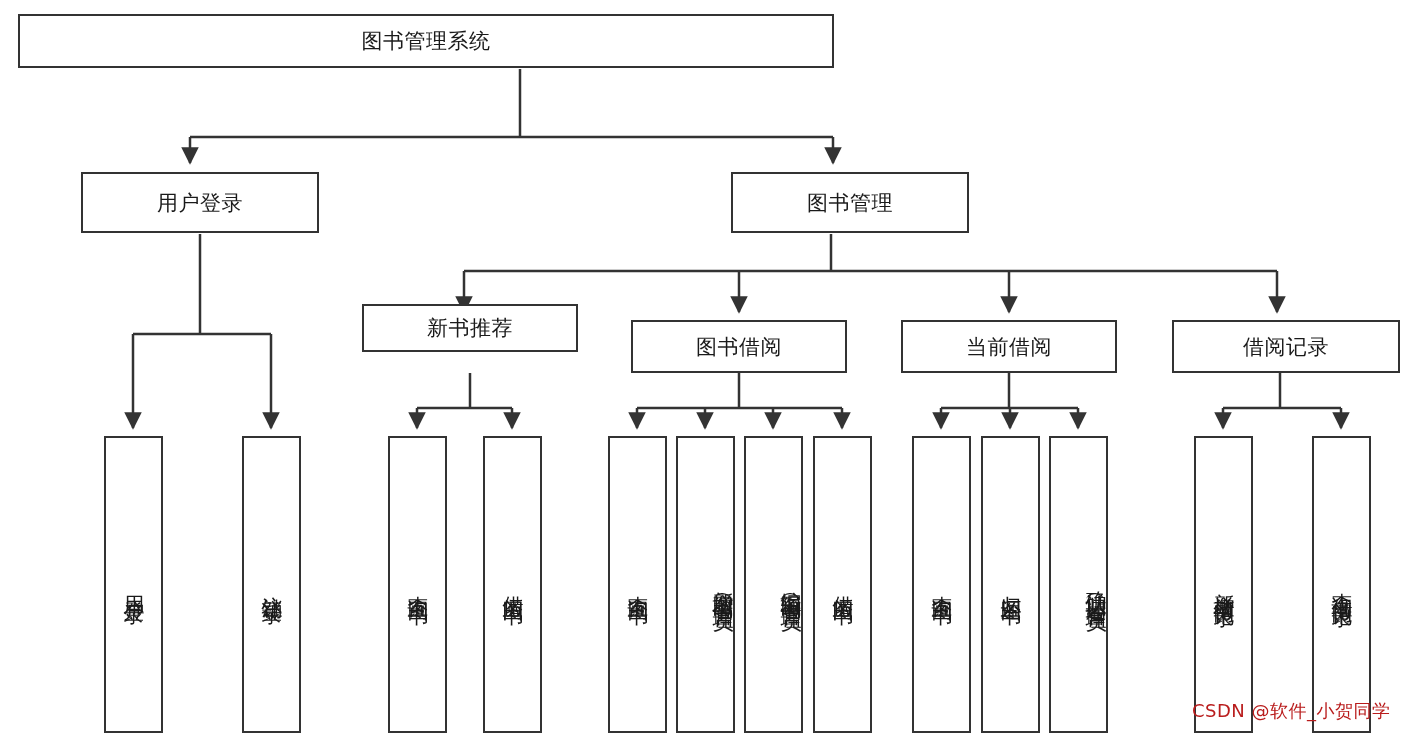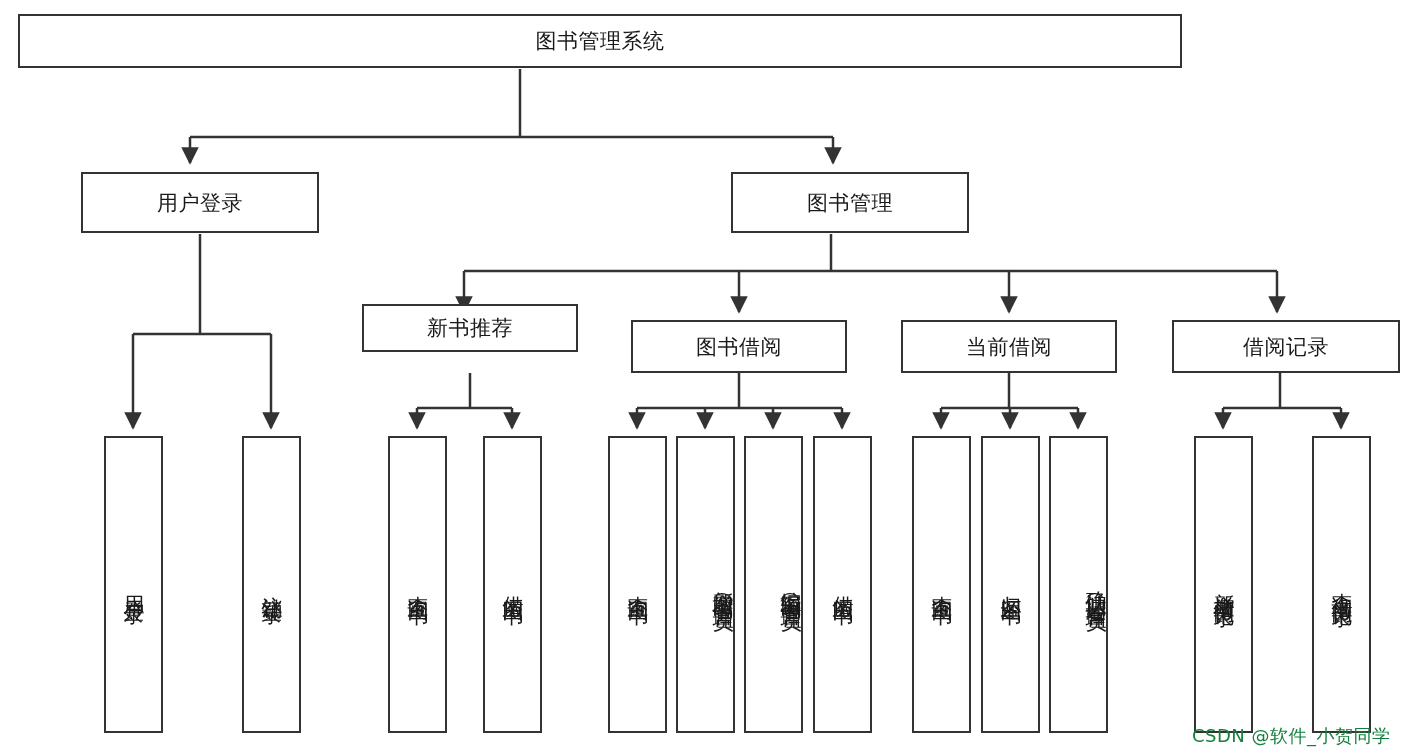--- a/index.html
+++ b/index.html
@@ -52,23 +52,23 @@
     justify-content: center;
     white-space: nowrap;
   }
   .node-v.short {
     align-items: center;
     padding-top: 0;
   }
   .watermark {
     position: absolute;
     left: 1192px;
-    top: 724px;
+    top: 699px;
     font-size: 18px;
-    color: #15803d;
+    color: #b91c1c;
     white-space: nowrap;
     letter-spacing: 0.5px;
   }
 </style>
 </head>
 <body>
 
 <div id="diagram-root">
 
   <svg class="layer" viewBox="0 0 1405 747" preserveAspectRatio="none">
@@ -126,21 +126,21 @@
     </g>
 
     <g stroke="#333333" stroke-width="2.5" fill="none">
       <path d="M 1280 373 L 1280 408"></path>
       <path d="M 1223 408 L 1341 408"></path>
       <path d="M 1223 408 L 1223 428" marker-end="url(#arrow)"></path>
       <path d="M 1341 408 L 1341 428" marker-end="url(#arrow)"></path>
     </g>
   </svg>
 
-  <div class="node-box node-h" style="left:18px; top:14px; width:1164px; height:54px;">图书管理系统</div>
+  <div class="node-box node-h" style="left:18px; top:14px; width:816px; height:54px;">图书管理系统</div>
 
   <div class="node-box node-h" style="left:81px; top:172px; width:238px; height:61px;">用户登录</div>
 
   <div class="node-box node-h" style="left:712px; top:172px; width:238px; height:61px;margin-left:19px;">图书管理</div>
 
   <div class="node-box node-h" style="left:362px; top:304px; width:216px; height:48px;font-family:Liberation Serif, serif;">新书推荐</div>
 
   <div class="node-box node-h" style="left:901px; top:320px; width:216px; height:53px;">当前借阅</div>
 
   <div class="node-box node-h" style="left:631px; top:320px; width:216px; height:53px;">图书借阅</div>

